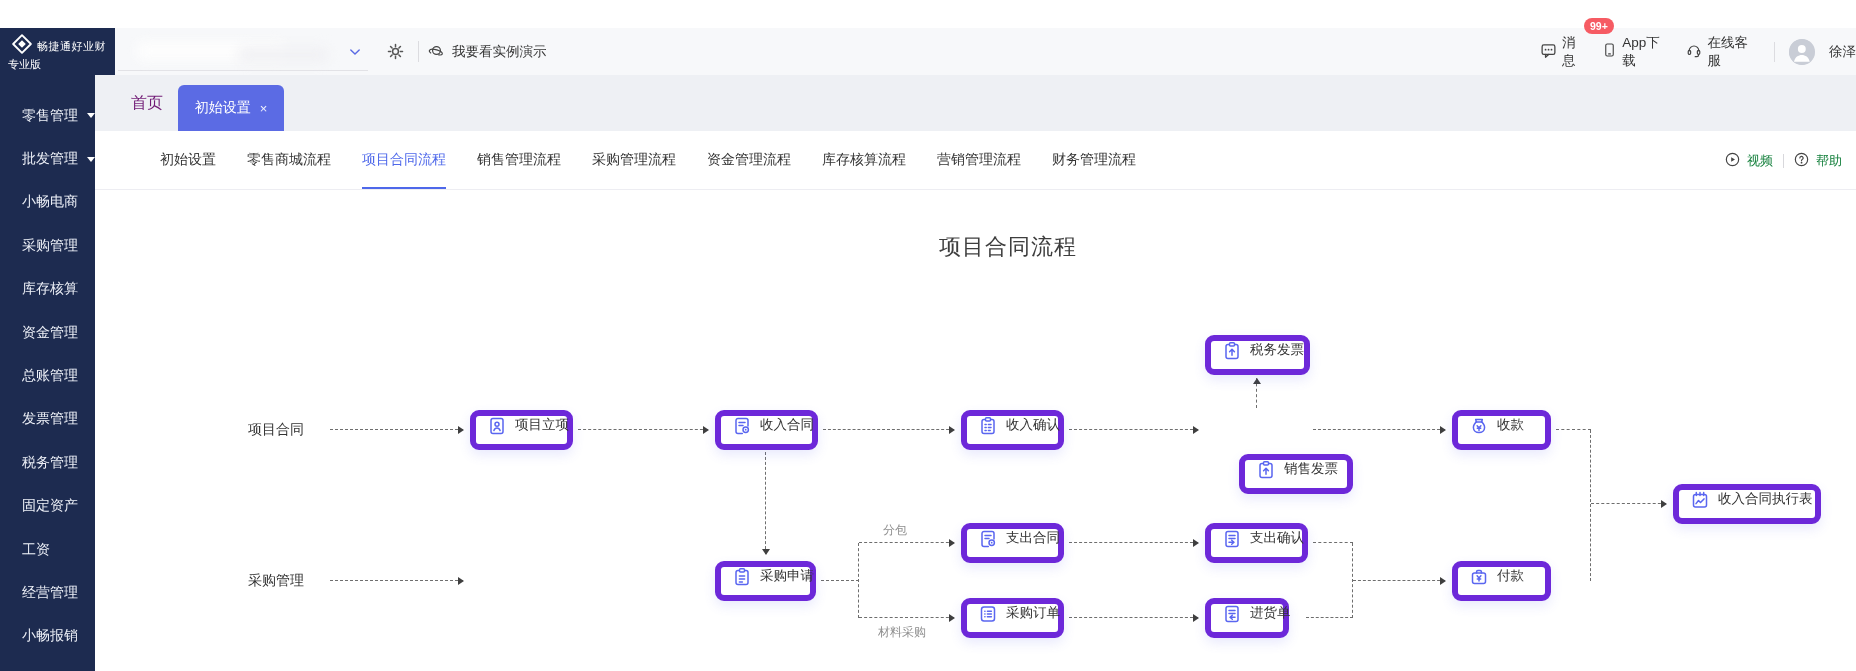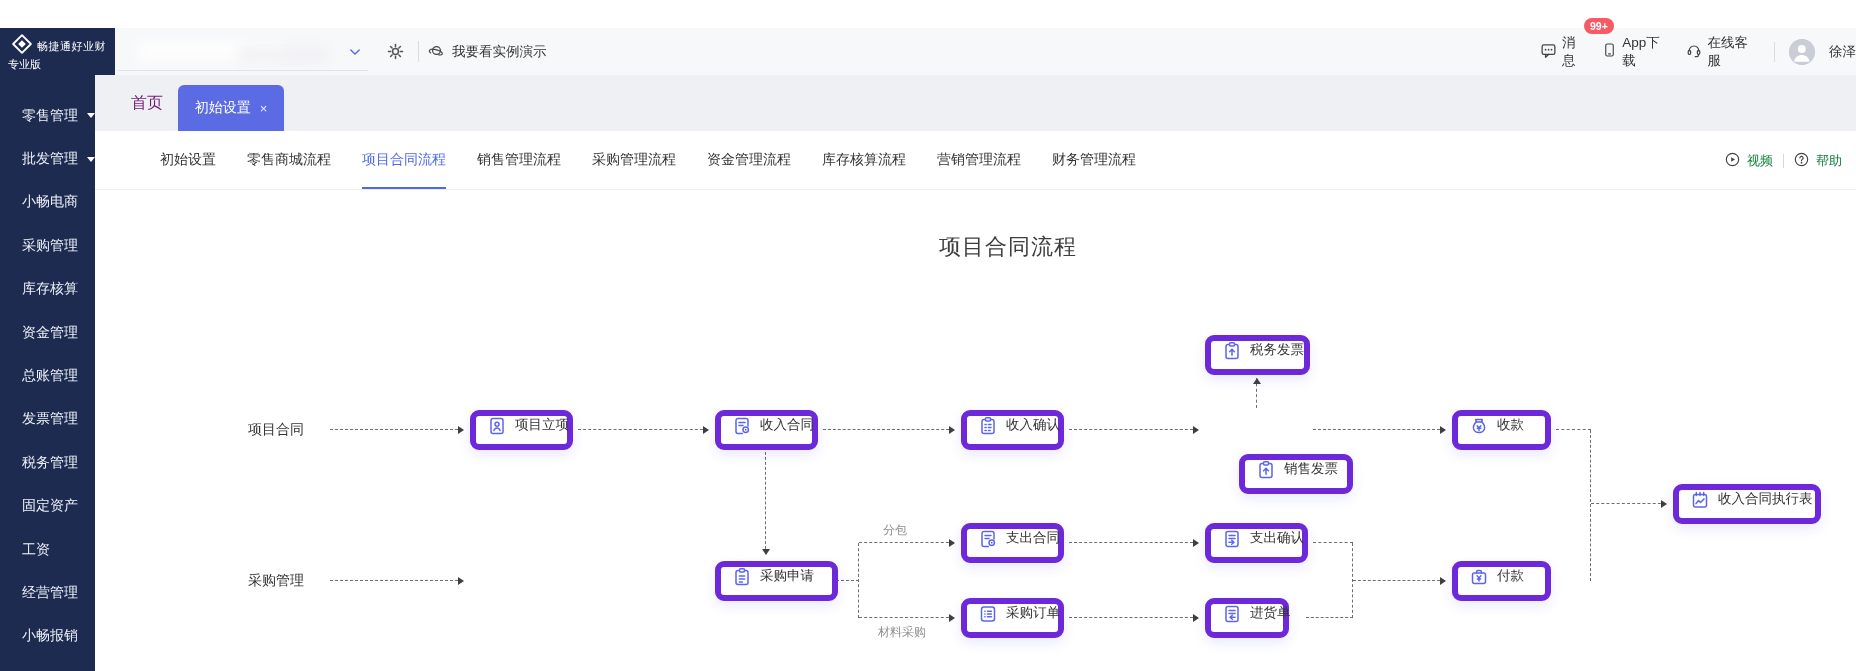--- a/index.html
+++ b/index.html
@@ -338,21 +338,21 @@
       <div class="fc-node" style="left: 1578px; top: 294px; width: 148px;">
         <span class="nic">
           <svg viewBox="0 0 20 20" width="20" height="20" fill="none" stroke="currentColor" stroke-width="1.5" stroke-linecap="round" stroke-linejoin="round">
             <rect x="3.5" y="4.5" width="13" height="12.5" rx="2"></rect>
             <path d="M6.3 2.6v2.8M10 2.6v2.8M13.7 2.6v2.8"></path>
             <path d="M6 13.6l2.5-3.1 2 2 3.5-3.6"></path>
           </svg>
         </span>
         <span>收入合同执行表</span>
       </div>
-      <div class="fc-node" style="left: 620px; top: 371px; width: 123px;">
+      <div class="fc-node" style="left: 620px; top: 371px; width: 101px;">
         <span class="nic">
           <svg viewBox="0 0 20 20" width="20" height="20" fill="none" stroke="currentColor" stroke-width="1.5" stroke-linecap="round" stroke-linejoin="round">
             <rect x="4" y="3.5" width="12" height="14" rx="2"></rect>
             <rect x="7.5" y="1.8" width="5" height="3.2" rx="1" fill="#fff"></rect>
             <path d="M7.4 9h5.2M7.4 12h5.2M7.4 15h3"></path>
           </svg>
         </span>
         <span>采购申请</span>
       </div>
       <div class="fc-node" style="left: 866px; top: 333px; width: 103px;">

